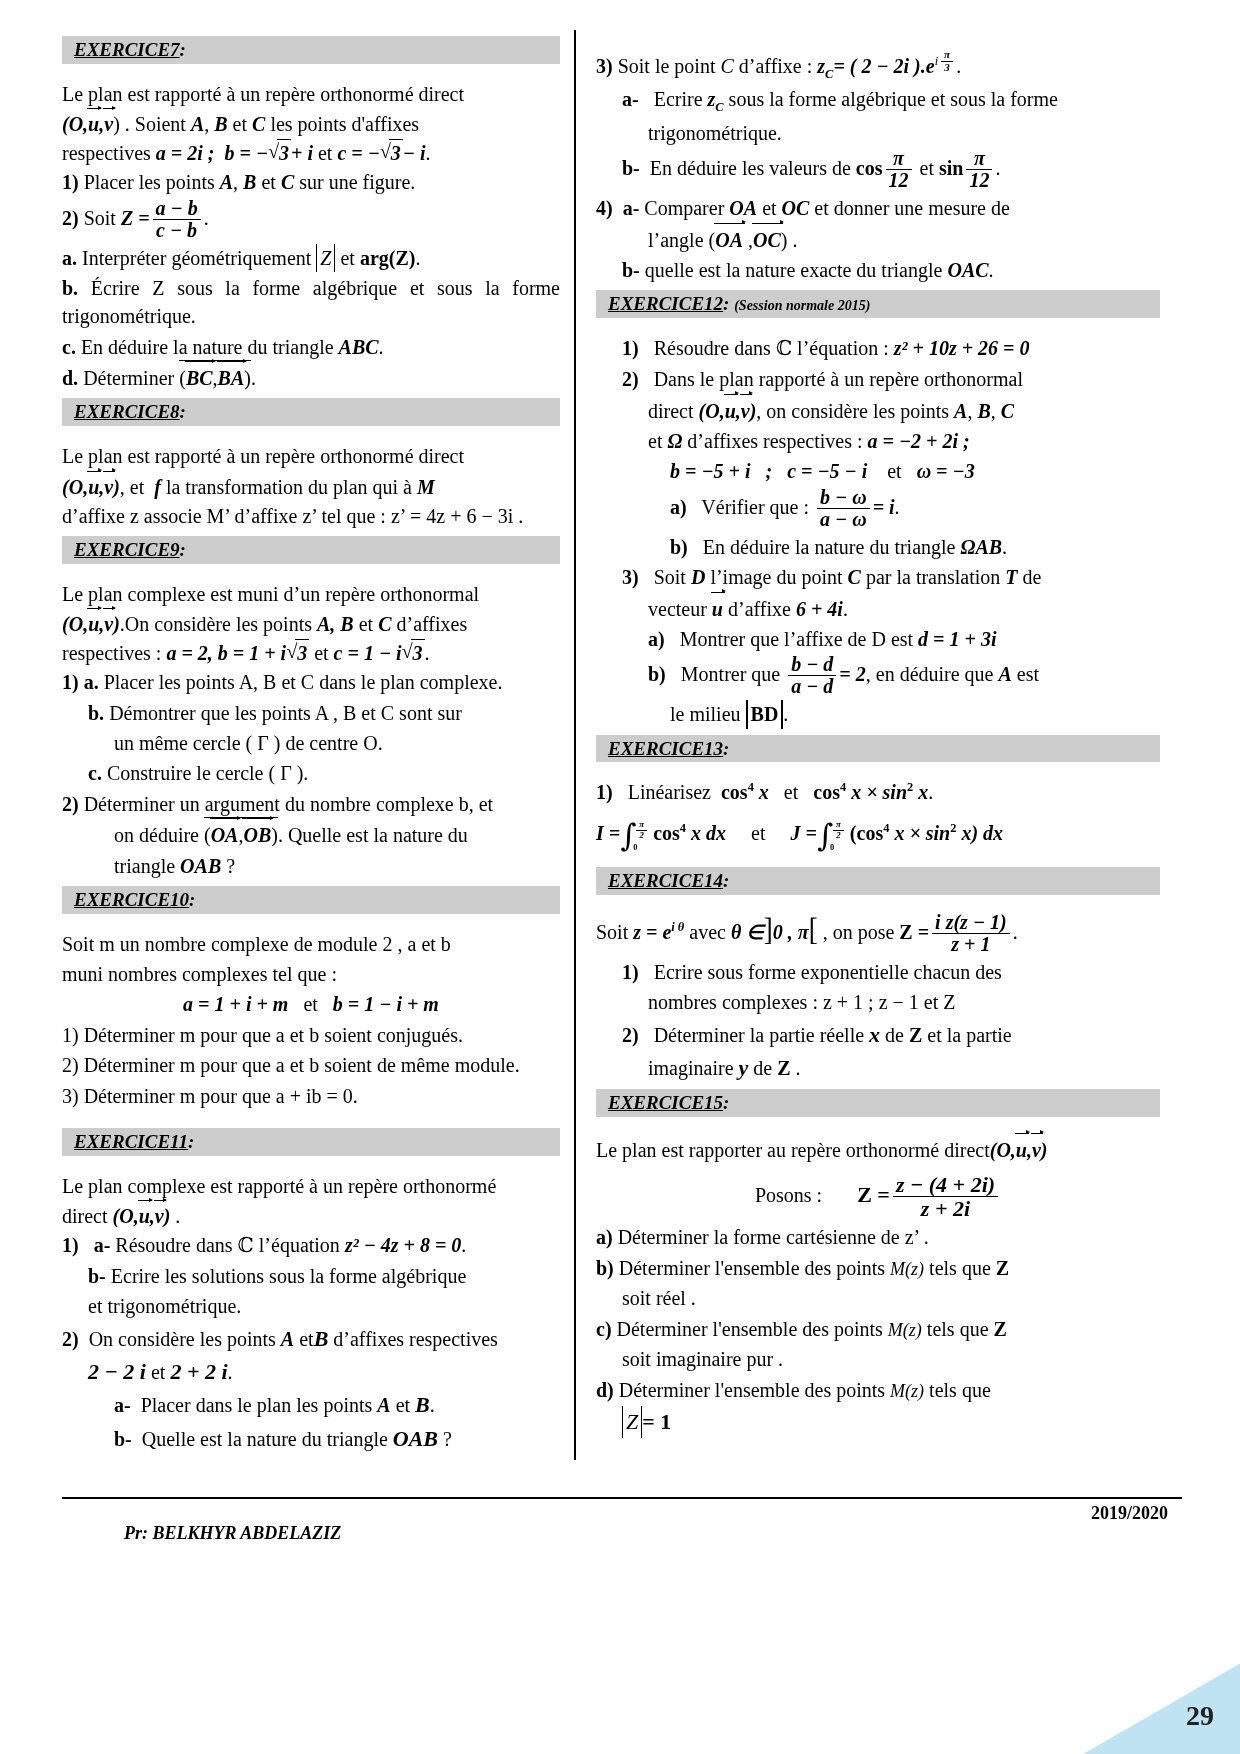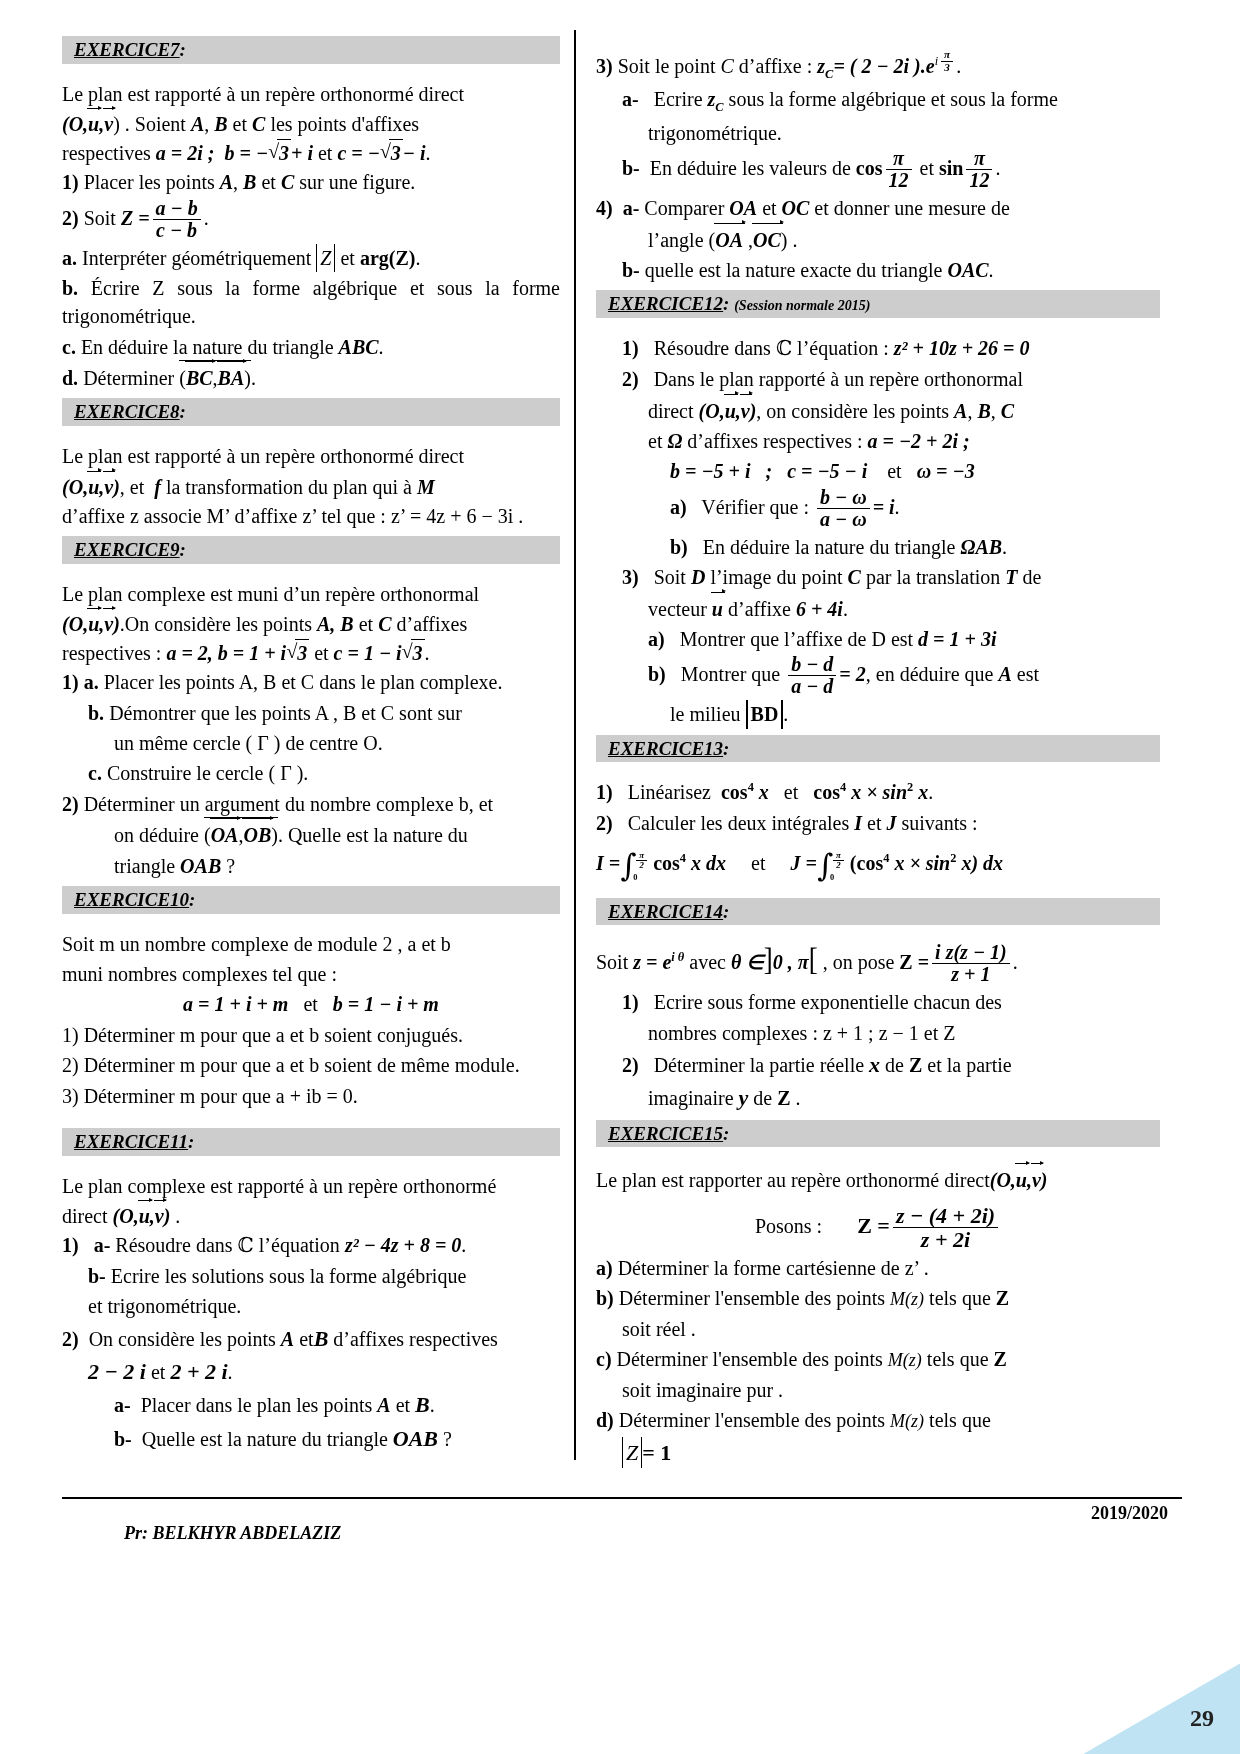--- a/index.html
+++ b/index.html
@@ -135,21 +135,21 @@
     overflow:hidden;
   }
   .corner .tri{
     position:absolute;right:-6px;bottom:-10px;
     width:0;height:0;
     border-left:180px solid transparent;
     border-bottom:104px solid #bfe3f2;
   }
   .pageno{
     position:absolute;right:26px;bottom:22px;
-    font-size:24px;font-weight:bold;color:#222;
+    font-size:28px;font-weight:bold;color:#222;
     font-family:"Liberation Serif",serif;
   }
   .spacer{height:10px;}
   .tight{line-height:1.3;}
   .big{font-size:22px;}
 </style>
 </head>
 <body>
 
 <div class="page">
@@ -434,28 +434,20 @@
       <div class="exheader">
         <span class="ttl">EXERCICE13</span><span>:</span>
       </div>
       <p>
         <b>1)</b>&nbsp;&nbsp;
         <span>Linéarisez</span>&nbsp;
         <b><span>cos</span><span class="sup">4</span> <span class="it">x</span></b>
         &nbsp;&nbsp;<span>et</span>&nbsp;&nbsp;
         <b><span>cos</span><span class="sup">4</span> <span class="it">x × sin</span><span class="sup">2</span> <span class="it">x</span></b><span>.</span>
       </p>
-      <p>
-        <b>2)</b>&nbsp;&nbsp;
-        <span>Calculer les deux intégrales</span>
-        <span class="bi">I</span>
-        <span>et</span>
-        <span class="bi">J</span>
-        <span>suivants :</span>
-      </p>
       <p style="margin-top:12px;">
         <span class="bi">I =</span><span class="integ">∫</span><span class="ilim"><span class="hi"><span class="frac" style="font-size:1.05em"><span class="num">π</span><span class="den">2</span></span></span><span class="lo">0</span></span><b><span>cos</span><span class="sup">4</span> <span class="it">x  dx</span></b>
         &nbsp;&nbsp;&nbsp;&nbsp;<span>et</span>&nbsp;&nbsp;&nbsp;&nbsp;
         <span class="bi">J =</span><span class="integ">∫</span><span class="ilim"><span class="hi"><span class="frac" style="font-size:1.05em"><span class="num">π</span><span class="den">2</span></span></span><span class="lo">0</span></span><b><span>(cos</span><span class="sup">4</span> <span class="it">x × sin</span><span class="sup">2</span> <span class="it">x) dx</span></b>
       </p>
 
       <div class="spacer"></div>
 
       <div class="exheader">
         <span class="ttl">EXERCICE14</span><span>:</span>

